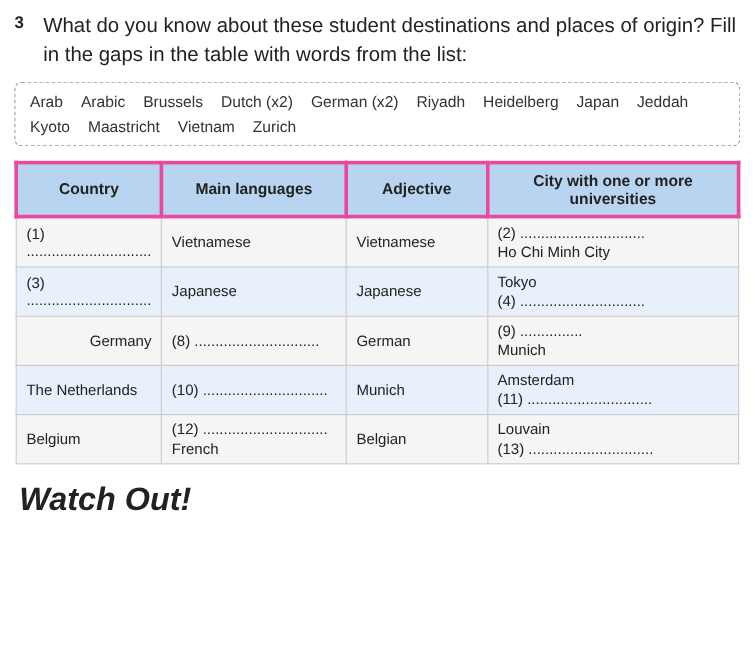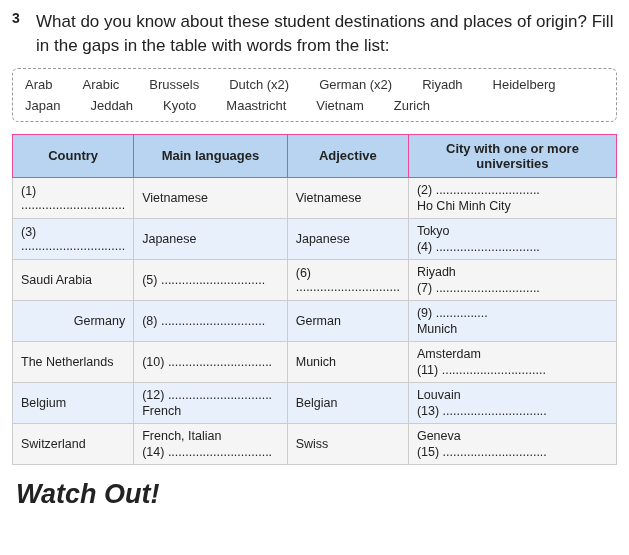--- a/index.html
+++ b/index.html
@@ -27,35 +27,35 @@
       font-size: 17px;
       line-height: 1.4;
     }
     .word-bank {
       border: 1.5px dashed #999;
       border-radius: 6px;
       padding: 8px 12px;
       margin-bottom: 12px;
       display: flex;
       flex-wrap: wrap;
-      gap: 6px 30px;
+      gap: 6px 15px;
       font-size: 13px;
       color: #333;
       align-items: center;
     }
     .word-bank span {
       white-space: nowrap;
     }
     .main-table {
       width: 100%;
       border-collapse: collapse;
     }
     .header-row th {
       background: #b8d4f0;
-      border: 1px solid #ec4899;
+      border: 3px solid #ec4899;
       padding: 6px 8px;
       text-align: center;
       font-weight: bold;
       font-size: 13px;
     }
     .header-row th:first-child {
       border-radius: 0;
     }
     .data-row td {
       border: 1px solid #ccc;
@@ -139,31 +139,20 @@
         <td class="col-main-lang">Japanese</td>
         <td class="col-adjective">Japanese</td>
         <td class="col-city">
           <div class="cell-multi">
             <span>Tokyo</span>
             <span>(4) ..............................</span>
           </div>
         </td>
       </tr>
       <tr class="data-row">
-        <td class="col-country" style="font-style: normal;">Saudi Arabia</td>
-        <td class="col-main-lang">(5) ..............................</td>
-        <td class="col-adjective">(6) ..............................</td>
-        <td class="col-city">
-          <div class="cell-multi">
-            <span>Riyadh</span>
-            <span>(7) ..............................</span>
-          </div>
-        </td>
-      </tr>
-      <tr class="data-row">
         <td class="col-country" style="font-style: normal; text-align: right;">Germany</td>
         <td class="col-main-lang">(8) ..............................</td>
         <td class="col-adjective">German</td>
         <td class="col-city">
           <div class="cell-multi">
             <span>(9) ...............</span>
             <span>Munich</span>
           </div>
         </td>
       </tr>
@@ -187,32 +176,16 @@
           </div>
         </td>
         <td class="col-adjective">Belgian</td>
         <td class="col-city">
           <div class="cell-multi">
             <span>Louvain</span>
             <span>(13) ..............................</span>
           </div>
         </td>
       </tr>
-      <tr class="data-row">
-        <td class="col-country" style="font-style: normal;">Switzerland</td>
-        <td class="col-main-lang">
-          <div class="cell-multi">
-            <span>French, Italian</span>
-            <span>(14) ..............................</span>
-          </div>
-        </td>
-        <td class="col-adjective">Swiss</td>
-        <td class="col-city">
-          <div class="cell-multi">
-            <span>Geneva</span>
-            <span>(15) ..............................</span>
-          </div>
-        </td>
-      </tr>
     </tbody>
 </table>
 
 <div class="watch-out">Watch Out!</div>
 
 </body></html>

